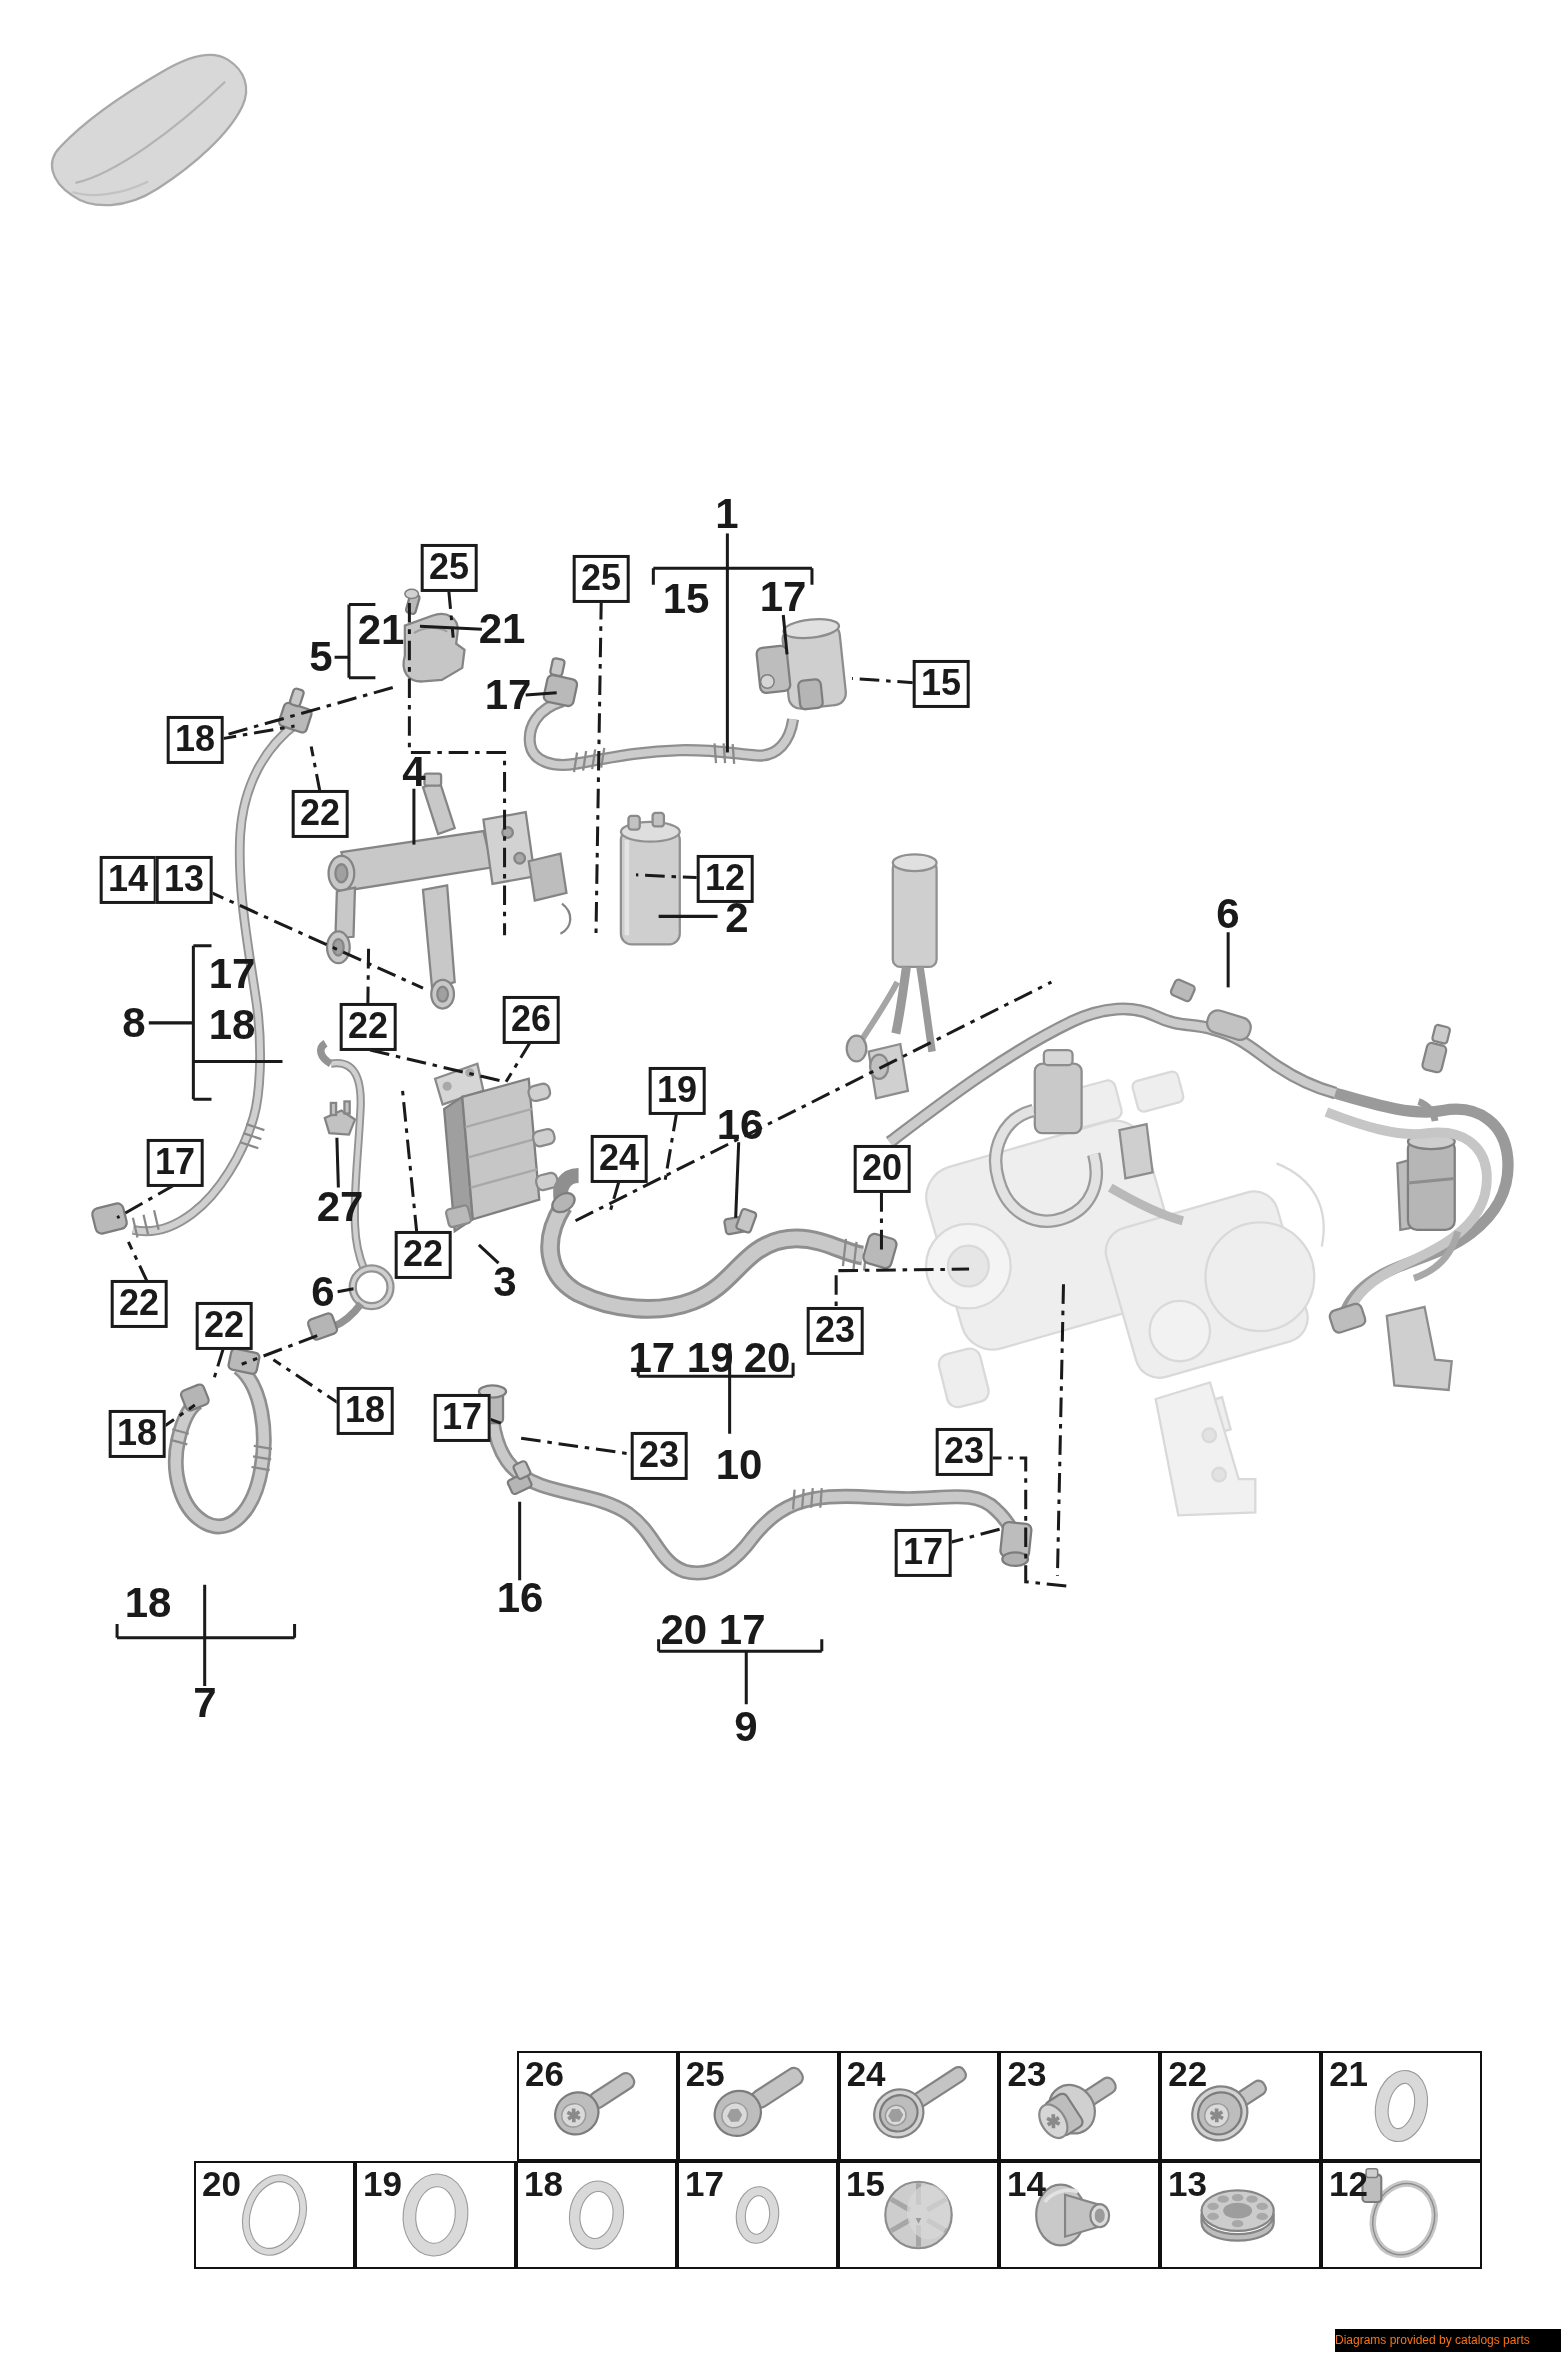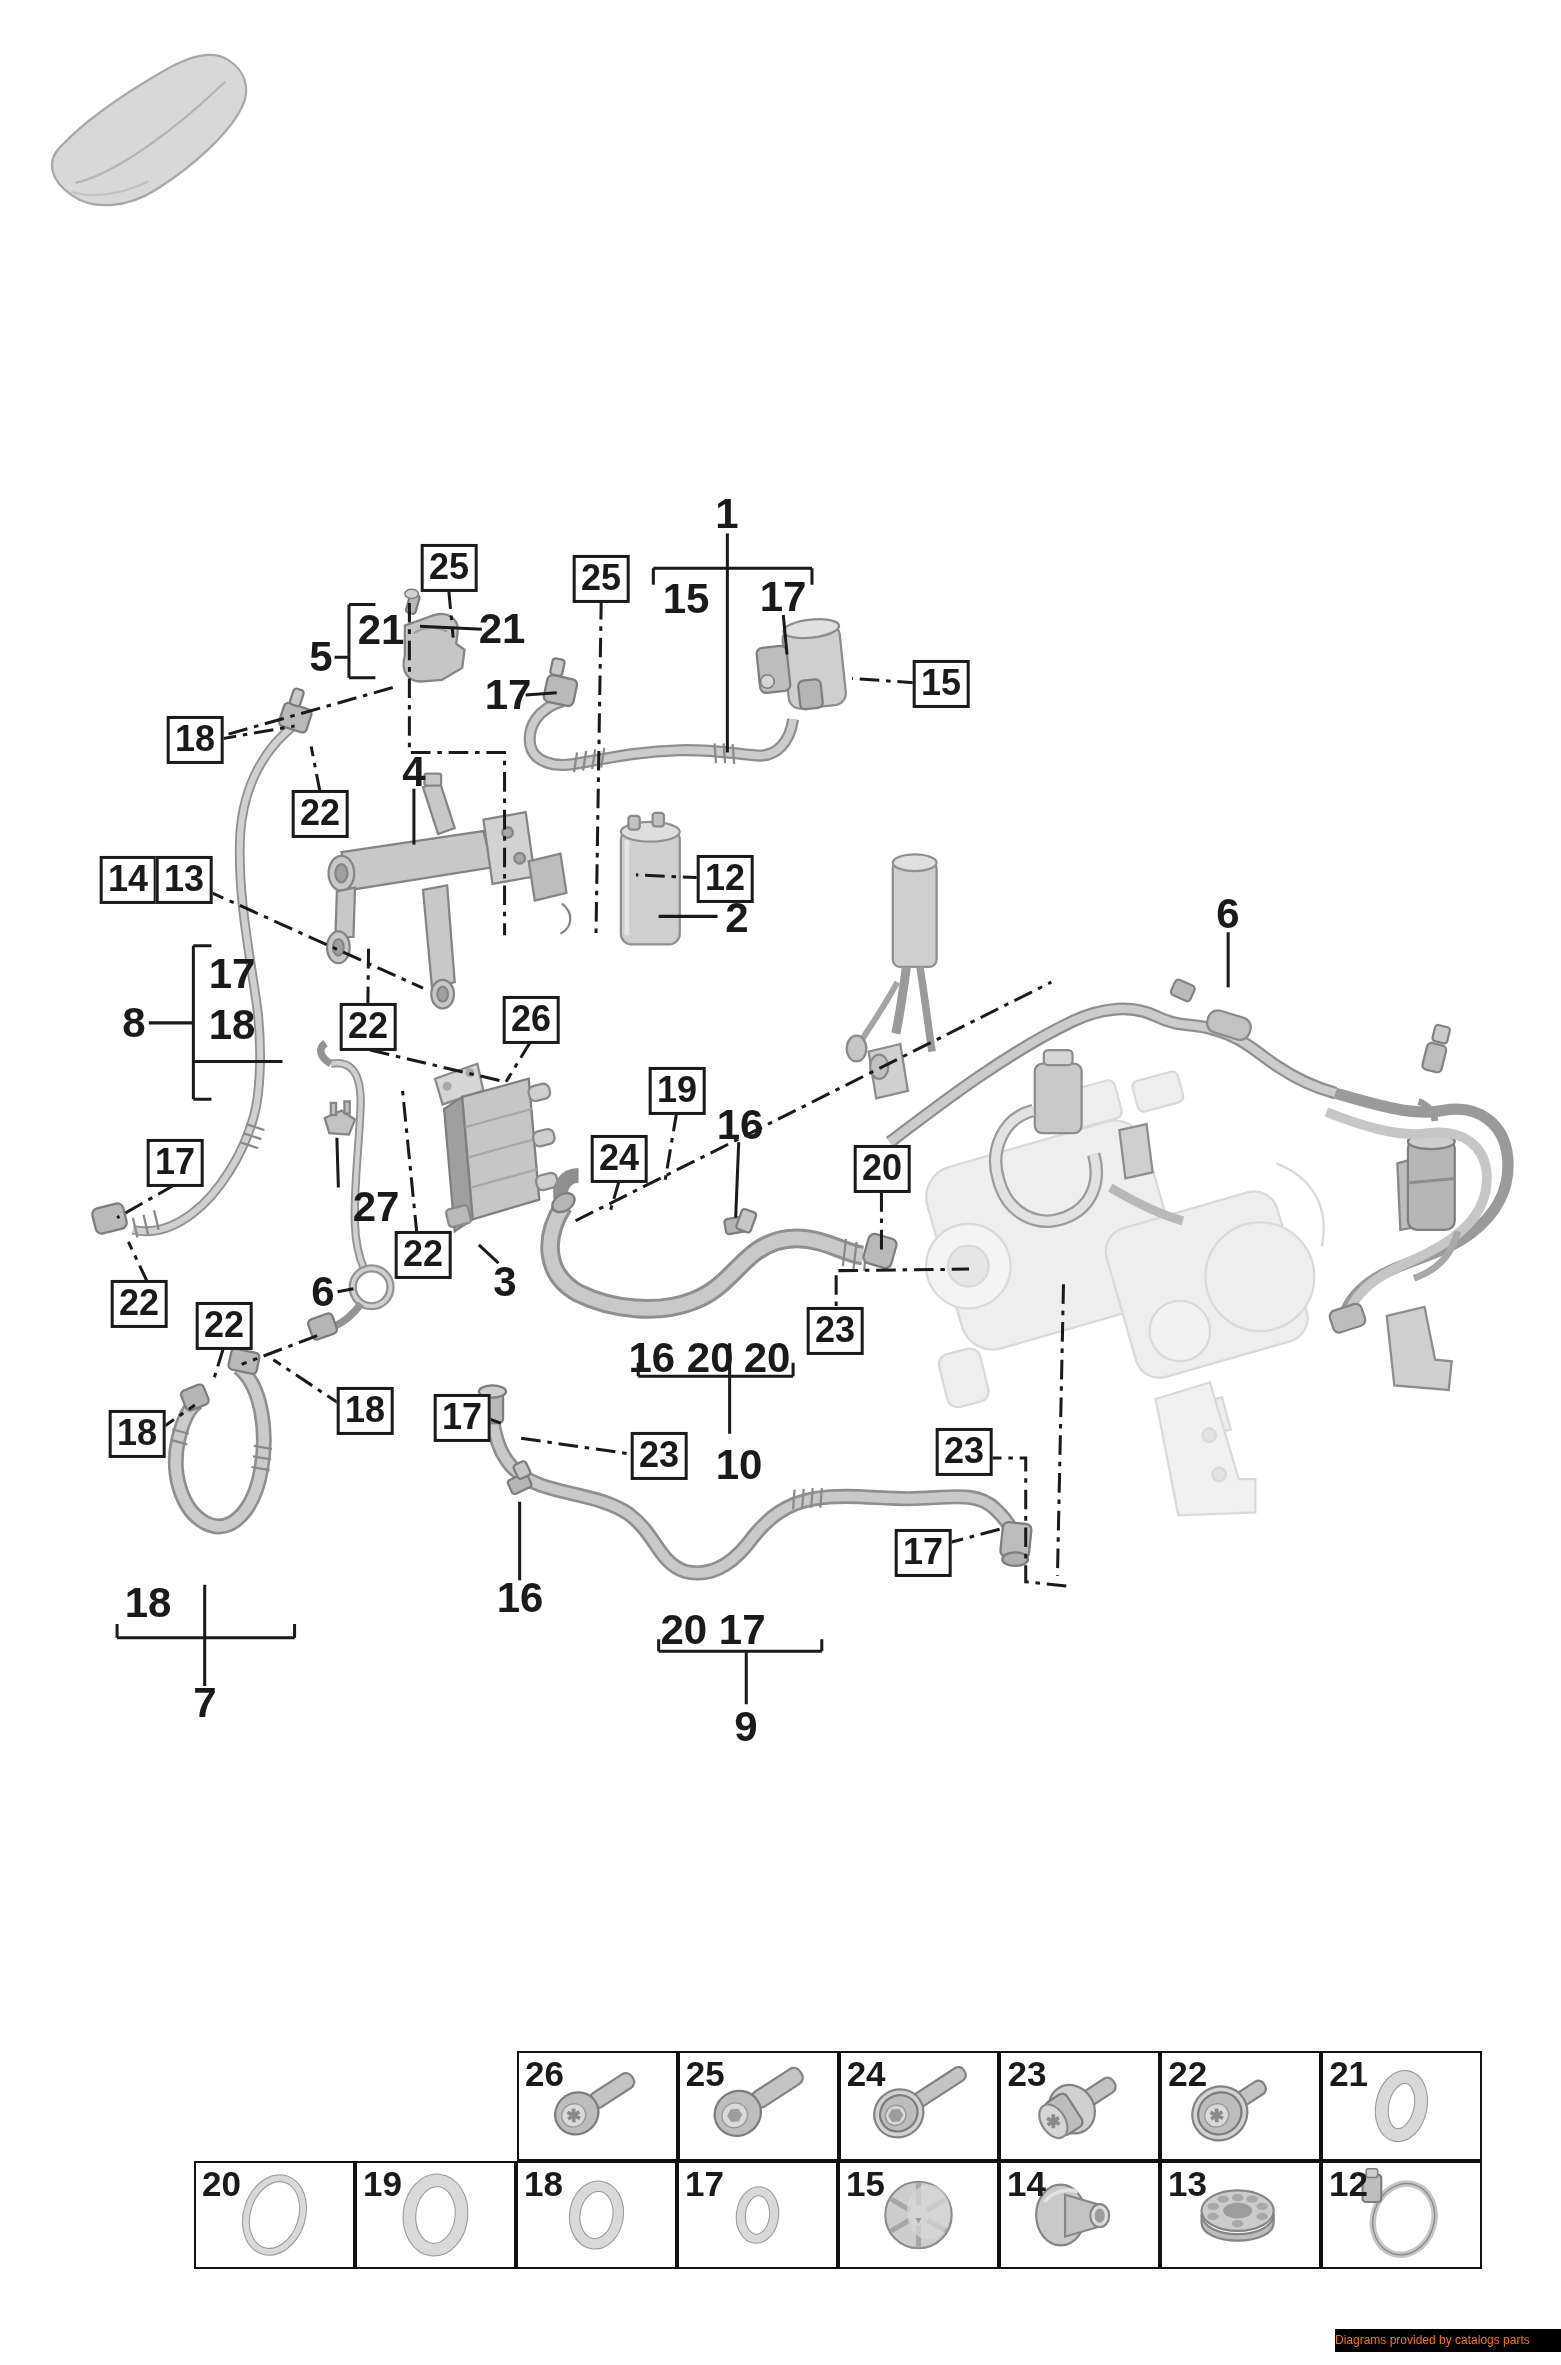--- a/index.html
+++ b/index.html
@@ -356,25 +356,25 @@
       <div class="callout-plain" style="left: 381px; top: 630px;">21</div>
       <div class="callout-plain" style="left: 502px; top: 629px;">21</div>
       <div class="callout-plain" style="left: 321px; top: 657px;">5</div>
       <div class="callout-plain" style="left: 508px; top: 695px;">17</div>
       <div class="callout-plain" style="left: 414px; top: 772px;">4</div>
       <div class="callout-plain" style="left: 737px; top: 918px;">2</div>
       <div class="callout-plain" style="left: 1228px; top: 914px;">6</div>
       <div class="callout-plain" style="left: 134px; top: 1023px;">8</div>
       <div class="callout-plain" style="left: 232px; top: 974px;">17</div>
       <div class="callout-plain" style="left: 232px; top: 1025px;">18</div>
-      <div class="callout-plain" style="left: 340px; top: 1207px; margin-left: 36px;">27</div>
+      <div class="callout-plain" style="left: 340px; top: 1207px;">27</div>
       <div class="callout-plain" style="left: 505px; top: 1282px;">3</div>
       <div class="callout-plain" style="left: 323px; top: 1292px;">6</div>
       <div class="callout-plain" style="left: 740px; top: 1125px;">16</div>
-      <div class="callout-plain" style="left: 681px; top: 1358px;">16 20</div>
+      <div class="callout-plain" style="left: 681px; top: 1358px;">17 19</div>
       <div class="callout-plain" style="left: 767px; top: 1358px;">20</div>
       <div class="callout-plain" style="left: 739px; top: 1453px; margin-top: 12px;">10</div>
       <div class="callout-plain" style="left: 520px; top: 1598px;">16</div>
       <div class="callout-plain" style="left: 148px; top: 1603px;">18</div>
       <div class="callout-plain" style="left: 205px; top: 1703px;">7</div>
       <div class="callout-plain" style="left: 713px; top: 1630px;">20 17</div>
       <div class="callout-plain" style="left: 746px; top: 1727px;">9</div>
     </div>
 
   <div id="legend-row1" class="legend-row" style="left:517px;top:2051px;width:965px;height:110px;grid-template-columns:repeat(6,1fr);">

